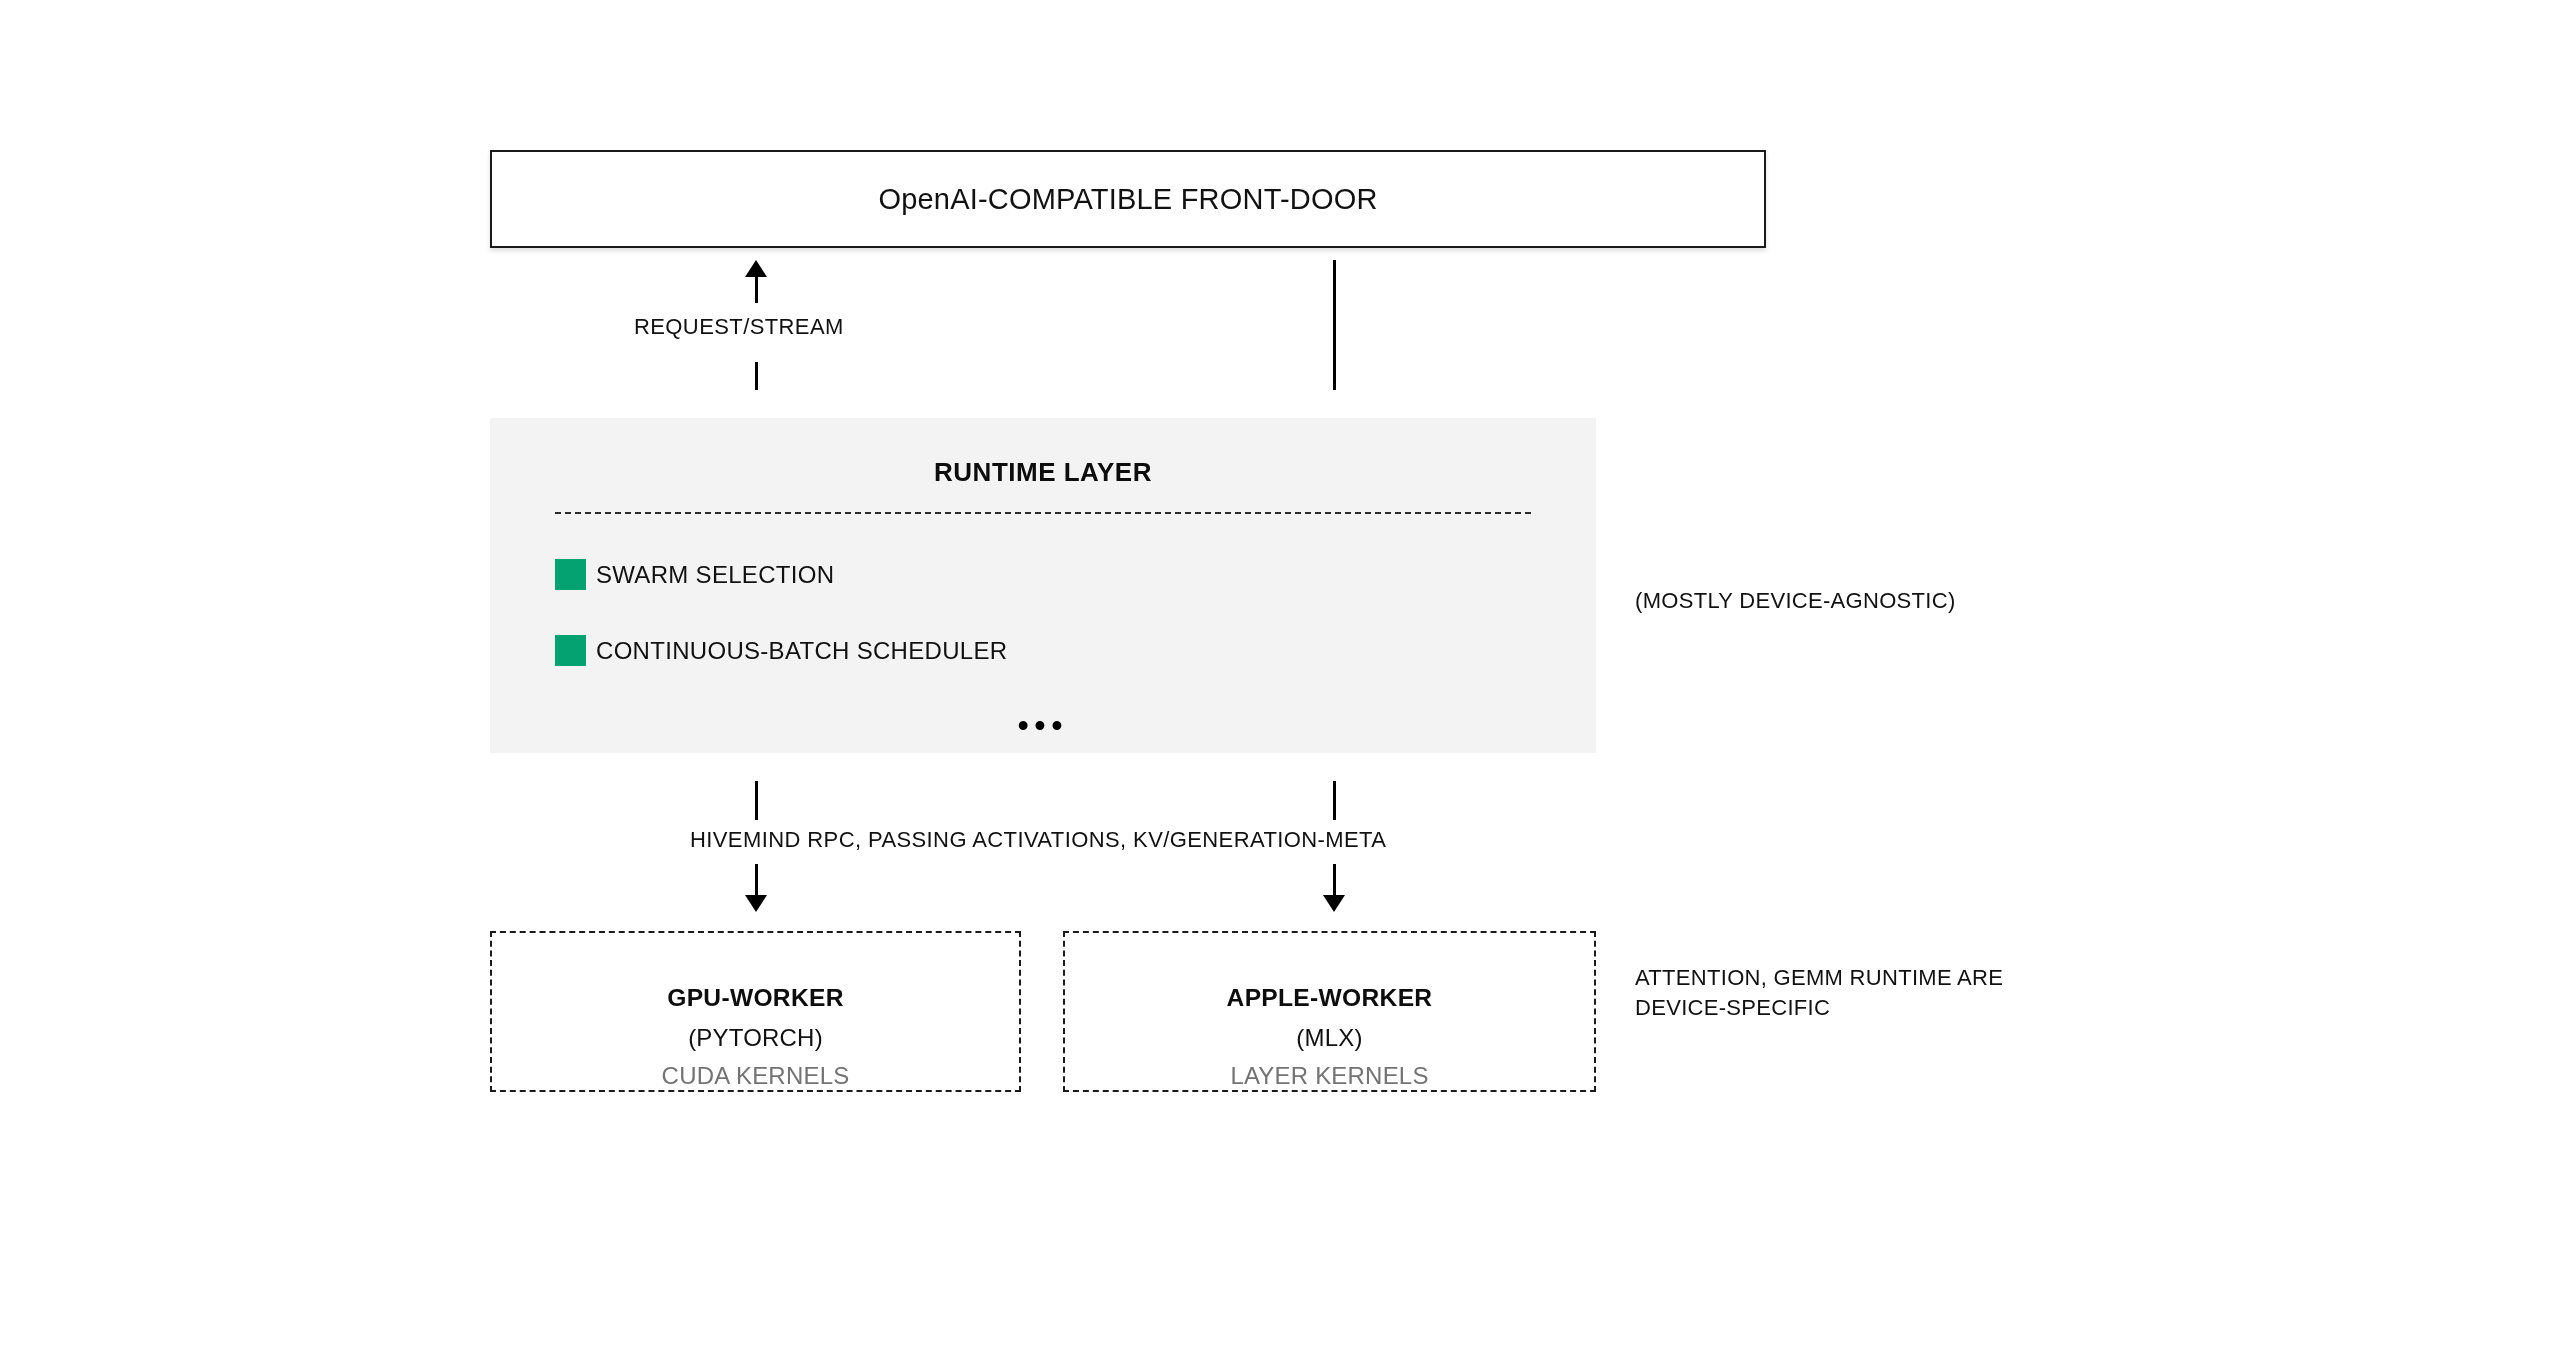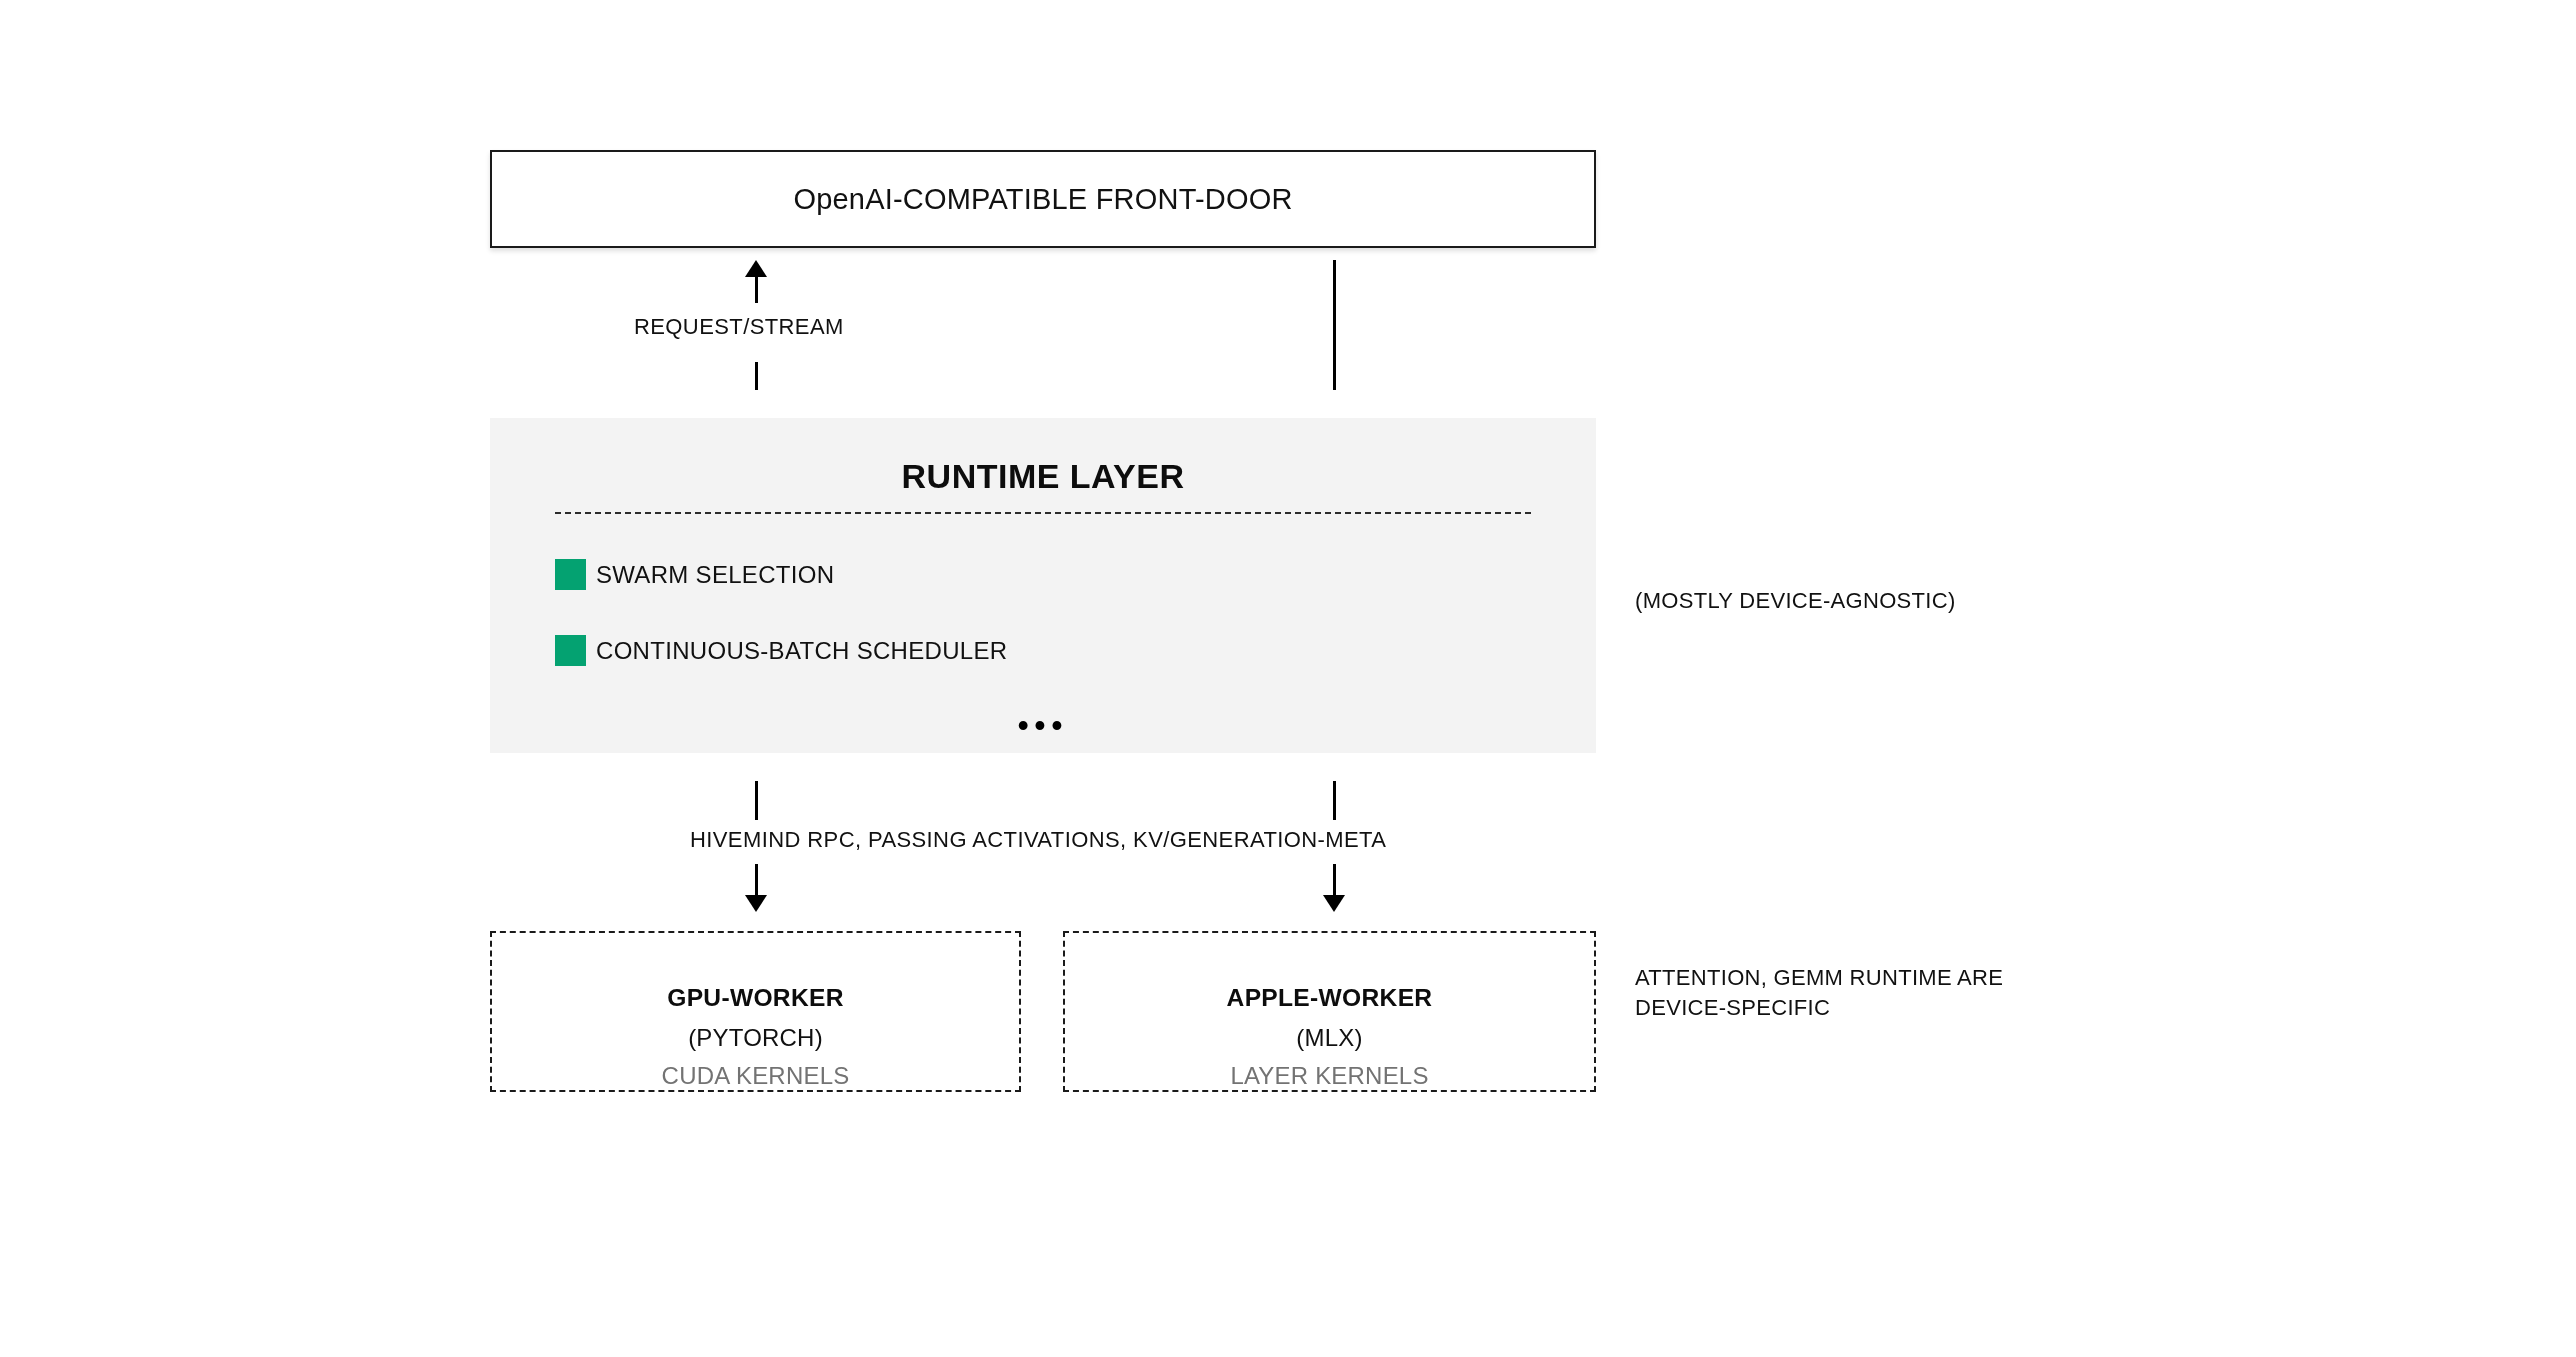--- a/index.html
+++ b/index.html
@@ -17,21 +17,21 @@
     height: 1358px;
     background: #ffffff;
     overflow: hidden;
   }
 
   
   .frontdoor {
     position: absolute;
     left: 490px;
     top: 150px;
-    width: 1106px;
+    width: 1276px;
     height: 98px;
     background: #ffffff;
     border: 2px solid #1a1a1a;
     box-sizing: border-box;
     box-shadow: 0 2.7px 4.6px rgba(0,0,0,0.13);
     display: flex;
     align-items: center;
     justify-content: center;
   }
   .frontdoor-label {
@@ -80,21 +80,21 @@
     width: 1106px;
     height: 335px;
     background: #f3f3f3;
   }
   .runtime-title {
     position: absolute;
     left: 0;
     top: 39px;
     width: 100%;
     text-align: center;
-    font-size: 34px;
+    font-size: 26px;
     font-weight: bold;
     letter-spacing: 0.5px;
     color: #0d0d0d;
   }
   .runtime-divider {
     position: absolute;
     left: 65px;
     top: 94px;
     width: 976px;
     height: 0;

